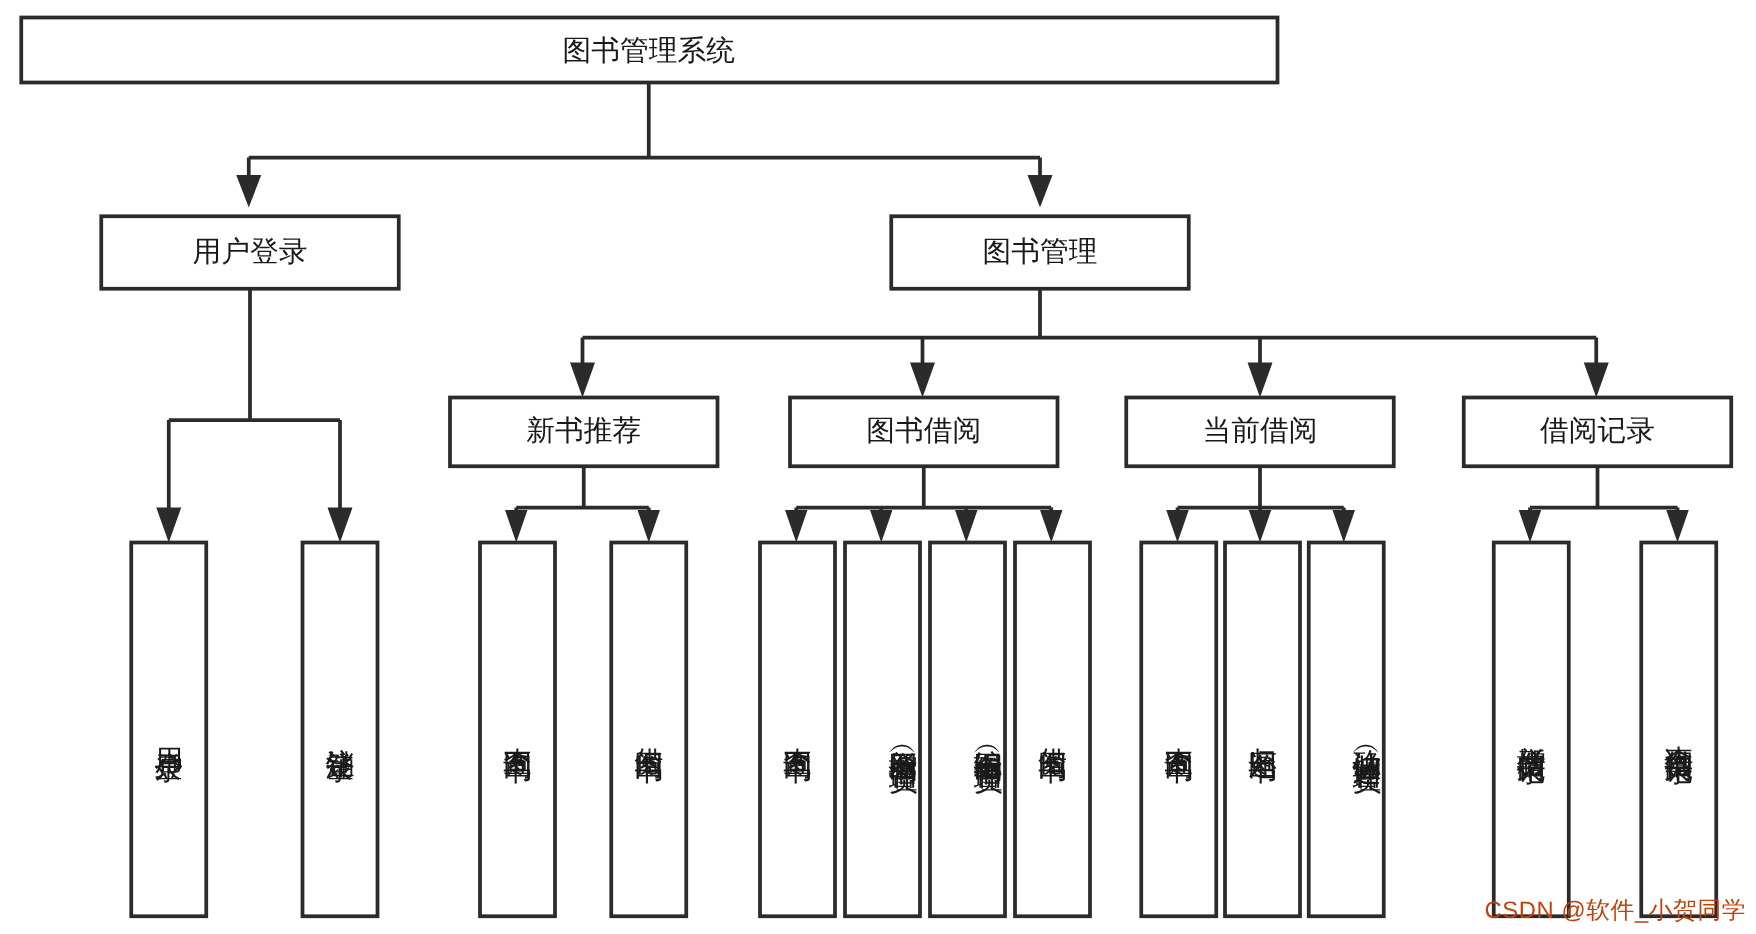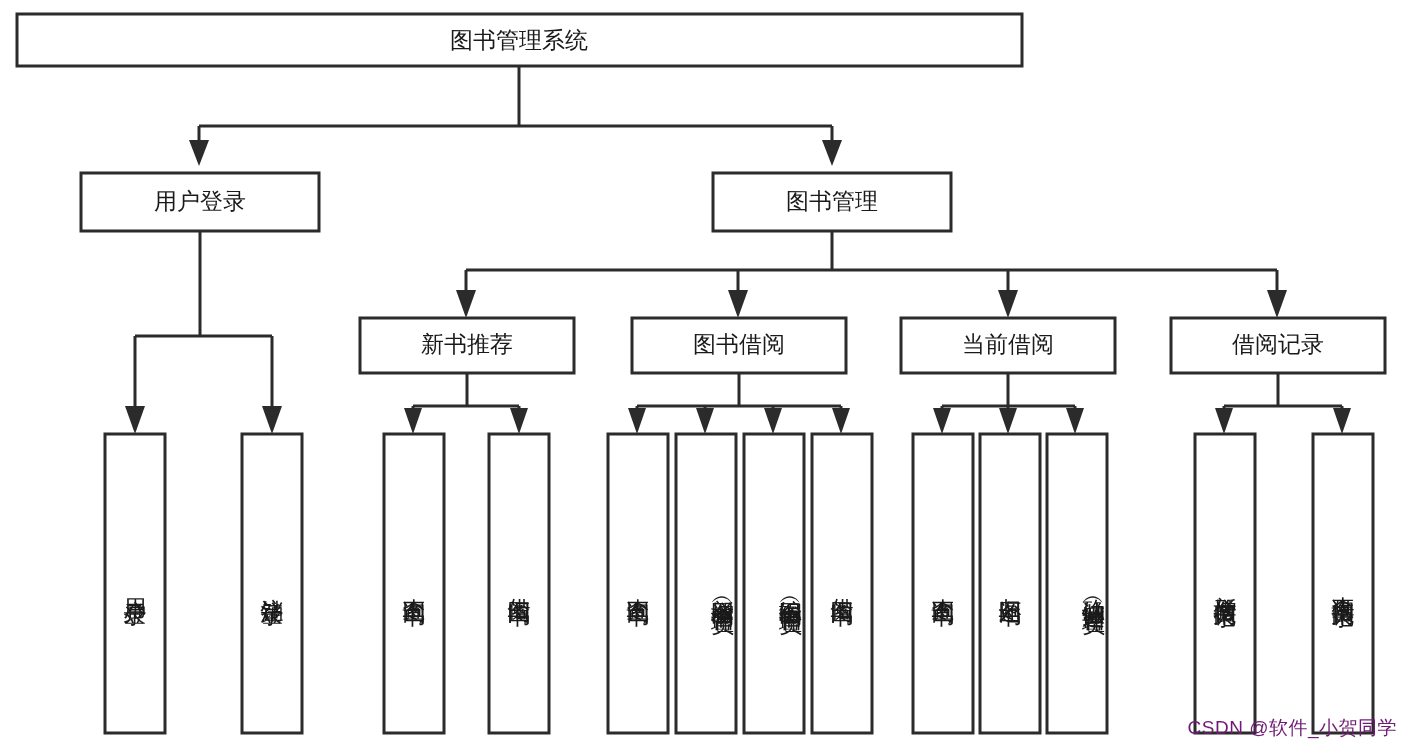--- a/index.html
+++ b/index.html
@@ -56,21 +56,21 @@
     color: #1a1a1a;
     white-space: nowrap;
     pointer-events: none;
   }
   #watermark {
     position: absolute;
     right: 8px;
     bottom: 6px;
     font-family: "Liberation Sans", "DejaVu Sans", sans-serif;
     font-size: 19px;
-    color: #701a75;
+    color: #c2410c;
     letter-spacing: 0.5px;
     white-space: nowrap;
     margin-top: 28px;
   }
 </style>
 </head>
 <body>
 
 <svg id="diagram" viewBox="0 0 1405 747" xmlns="http://www.w3.org/2000/svg">
 

